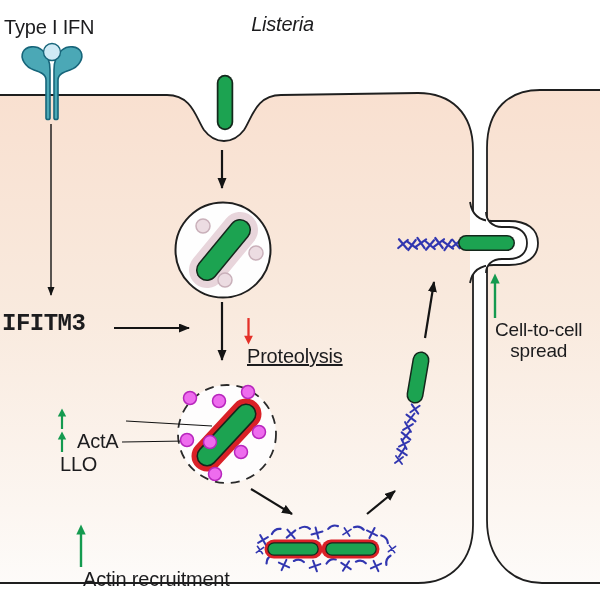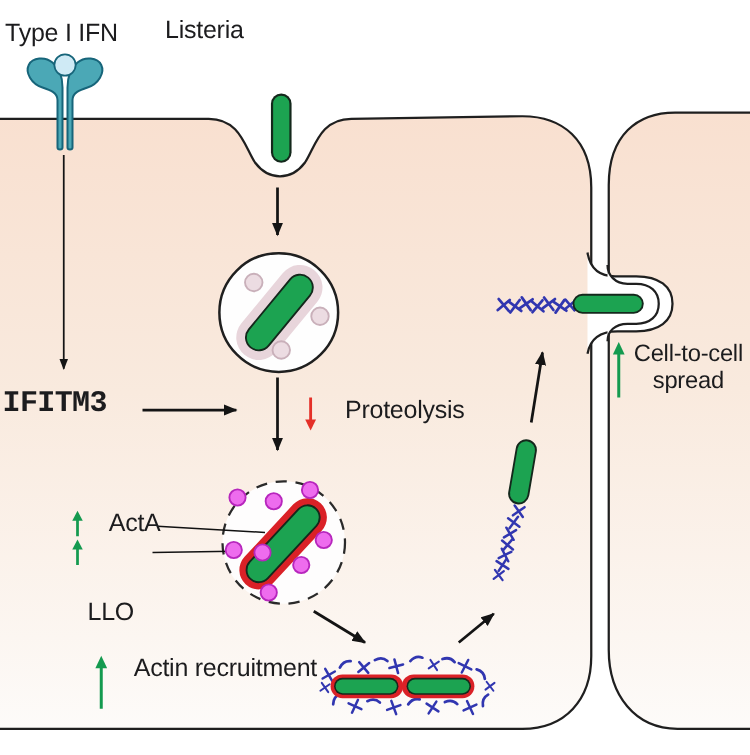--- a/index.html
+++ b/index.html
@@ -1,22 +1,22 @@
 <!DOCTYPE html>
 <html><head>
 <meta charset="utf-8">
 <style>
   html,body{margin:0;padding:0;background:#fff;}
   #fig{position:relative;width:600px;height:604px;overflow:hidden;
        font-family:"Liberation Sans","DejaVu Sans",sans-serif;color:#1c1c1e;}
   #diagram-svg{position:absolute;left:0;top:0;}
   .lbl{position:absolute;white-space:nowrap;font-size:20px;line-height:22px;
        letter-spacing:-0.2px;color:#1c1c1e;}
-  .lbl.flex{display:flex;align-items:flex-start;}
-  .ital{text-align:left;}
+  .lbl.flex{display:flex;align-items:flex-start;flex-direction:column;}
+  .ital{font-style:italic;text-align:right;}
   .big{font-size:24px;font-weight:bold;letter-spacing:-0.5px;font-family:Liberation Mono, monospace;}
   .col{display:flex;flex-direction:column;}
   .icon{flex:0 0 auto;}
 </style>
 </head>
 <body>
 
 <div id="fig">
 
 <svg id="diagram-svg" width="600" height="604" viewBox="0 0 600 604">
@@ -185,45 +185,45 @@
   <span>Listeria</span>
 </div>
 
 <div class="lbl big" style="left:2px;top:313px;">IFITM3</div>
 
 <div class="lbl flex" style="left:243px;top:317px;">
   <svg class="icon" width="11" height="28" viewBox="0 0 10 27">
     <path d="M5 1 L5 20" stroke="#e43028" stroke-width="2.2" fill="none"></path>
     <path d="M5 26.5 L0.8 18 L9.2 18 Z" fill="#e43028"></path>
   </svg>
-  <span style="margin-left:22px;">Proteolysis</span>
+  <span style="margin-left:4px;text-decoration:underline;">Proteolysis</span>
 </div>
 
 <div class="lbl flex" style="left:57px;top:408px;">
   <svg class="icon" width="10" height="22" viewBox="0 0 10 22">
     <path d="M5 21 L5 7" stroke="#149a4f" stroke-width="2.2" fill="none"></path>
     <path d="M5 0.5 L0.8 8.5 L9.2 8.5 Z" fill="#149a4f"></path>
   </svg>
   <span style="margin-left:20px;">ActA</span>
 </div>
 
 <div class="lbl flex" style="left:57px;top:431px;">
   <svg class="icon" width="10" height="22" viewBox="0 0 10 22">
     <path d="M5 21 L5 7" stroke="#149a4f" stroke-width="2.2" fill="none"></path>
     <path d="M5 0.5 L0.8 8.5 L9.2 8.5 Z" fill="#149a4f"></path>
   </svg>
-  <span style="margin-left:3px;margin-top:48px;">LLO</span>
+  <span style="margin-left:3px;">LLO</span>
 </div>
 
 <div class="lbl flex" style="left:75px;top:524px;">
   <svg class="icon" width="12" height="44" viewBox="0 0 12 44">
     <path d="M6 43 L6 9" stroke="#149a4f" stroke-width="2.4" fill="none"></path>
     <path d="M6 0.5 L1.3 10.5 L10.7 10.5 Z" fill="#149a4f"></path>
   </svg>
-  <div class="col" style="margin-left:20px;">
+  <div class="col" style="margin-left:8px;">
     <span>Actin recruitment</span>
   </div>
 </div>
 
 <div class="lbl flex" style="left:489px;top:273px;font-size:19px;line-height:21px;">
   <svg class="icon" width="12" height="46" viewBox="0 0 12 46">
     <path d="M6 45 L6 9" stroke="#149a4f" stroke-width="2.4" fill="none"></path>
     <path d="M6 0.5 L1.3 10.5 L10.7 10.5 Z" fill="#149a4f"></path>
   </svg>
   <div class="col" style="margin-left:6px;align-items:center;">

